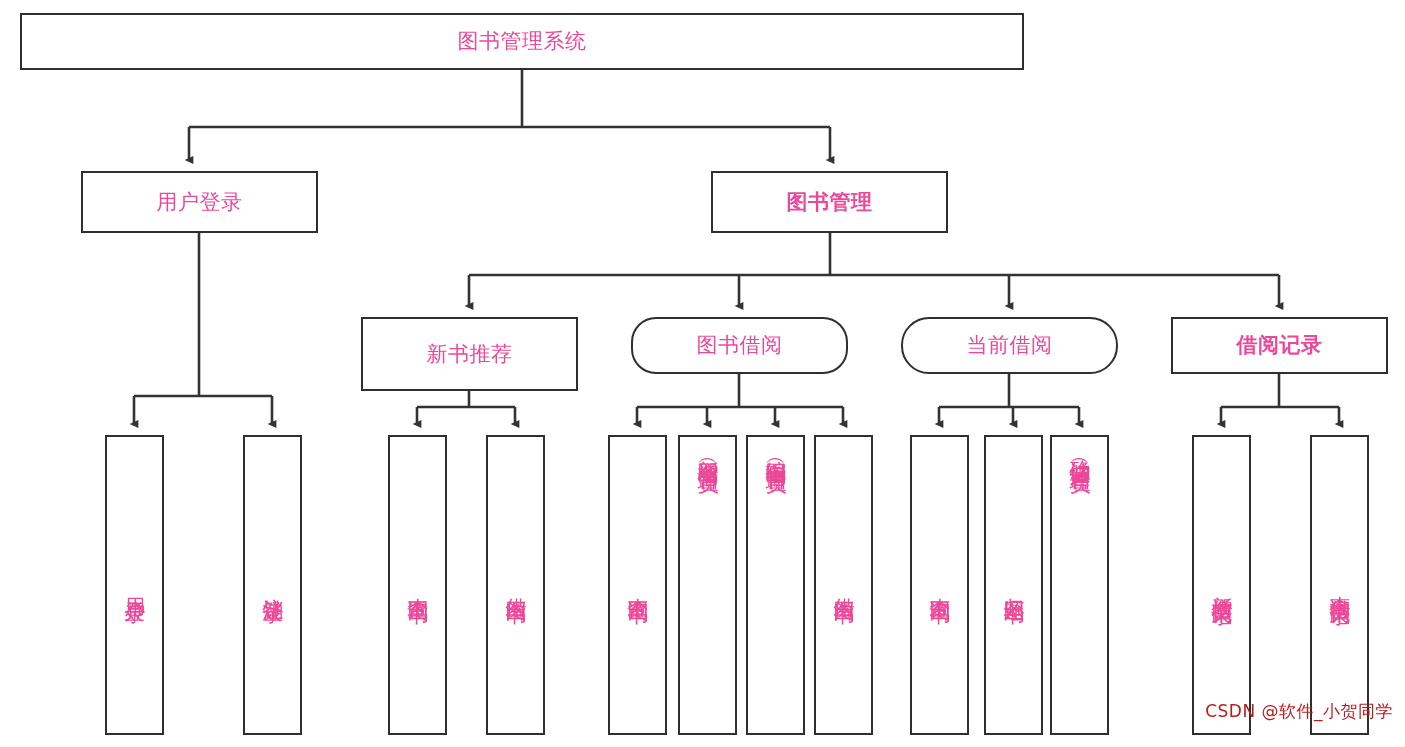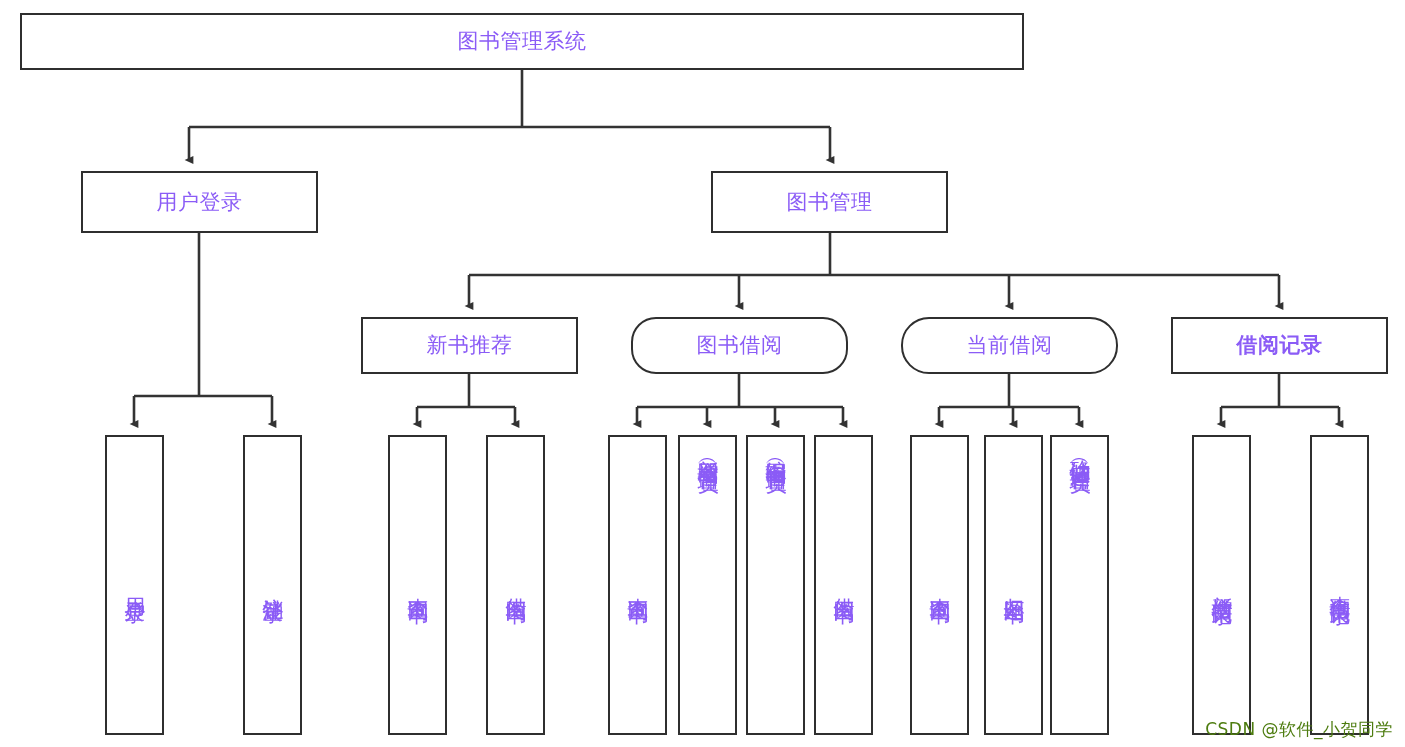--- a/index.html
+++ b/index.html
@@ -30,21 +30,21 @@
     position: absolute;
     box-sizing: border-box;
     background: #ffffff;
     border: 2.2px solid #2f2f2f;
     display: flex;
     align-items: center;
     justify-content: center;
     overflow: hidden;
   }
   .node-label {
-    color: #8b5cf6;
+    color: #ec4899;
     font-size: 21px;
     letter-spacing: 0.5px;
     line-height: 1.18;
     white-space: nowrap;
     text-align: center;
   }
   .node-box.vertical .node-label {
     writing-mode: vertical-rl;
     text-orientation: upright;
     white-space: nowrap;
@@ -60,23 +60,23 @@
     margin-top: auto;
     margin-bottom: auto;
   }
   .node-box.vertical.mid {
     align-items: center;
     padding-top: 0;
   }
   .watermark {
     position: absolute;
     right: 12px;
-    bottom: 6px;
+    bottom: 24px;
     font-size: 17px;
-    color: #4d7c0f;
+    color: #b91c1c;
     white-space: nowrap;
     letter-spacing: 0.5px;
     pointer-events: none;
   }
 </style>
 </head>
 <body>
 
 <div id="diagram-root">
 
@@ -133,25 +133,25 @@
     </g>
   </svg>
 
   <div class="node-box" style="left:20px; top:13px; width:1004px; height:57px;">
     <span class="node-label">图书管理系统</span>
   </div>
 
   <div class="node-box" style="left:81px; top:171px; width:237px; height:62px;">
     <span class="node-label">用户登录</span>
   </div>
-  <div class="node-box" style="left:711px; top:171px; width:237px; height:62px;">
+  <div class="node-box" style="left:711px; top:171px; width:237px; height:62px;font-weight:bold;">
     <span class="node-label">图书管理</span>
   </div>
 
-  <div class="node-box" style="left:361px; top:317px; width:217px; height:57px;">
+  <div class="node-box" style="left:361px; top:317px; width:217px; height:74px;">
     <span class="node-label">新书推荐</span>
   </div>
   <div class="node-box" style="left:631px; top:317px; width:217px; height:57px;border-radius:25px;">
     <span class="node-label">图书借阅</span>
   </div>
   <div class="node-box" style="left:901px; top:317px; width:217px; height:57px;border-radius:28px;">
     <span class="node-label">当前借阅</span>
   </div>
   <div class="node-box" style="left:1171px; top:317px; width:217px; height:57px;font-weight:bold;">
     <span class="node-label">借阅记录</span>

